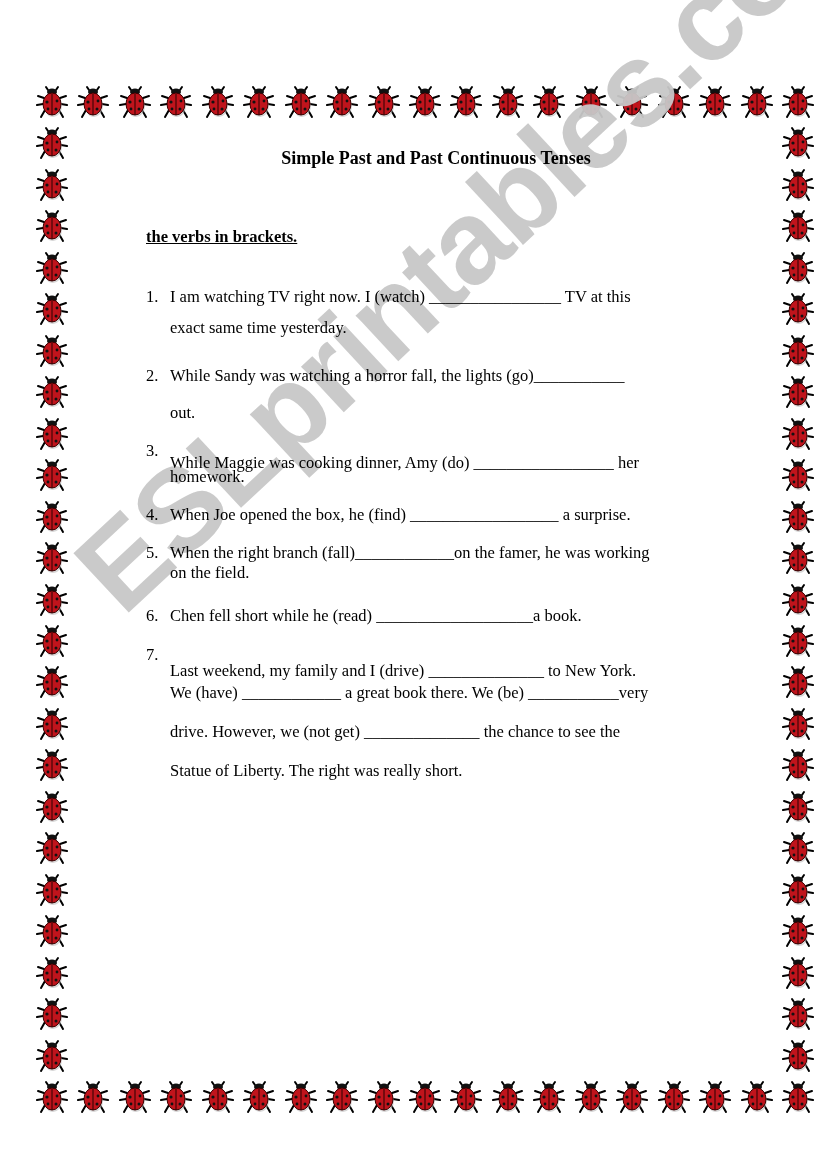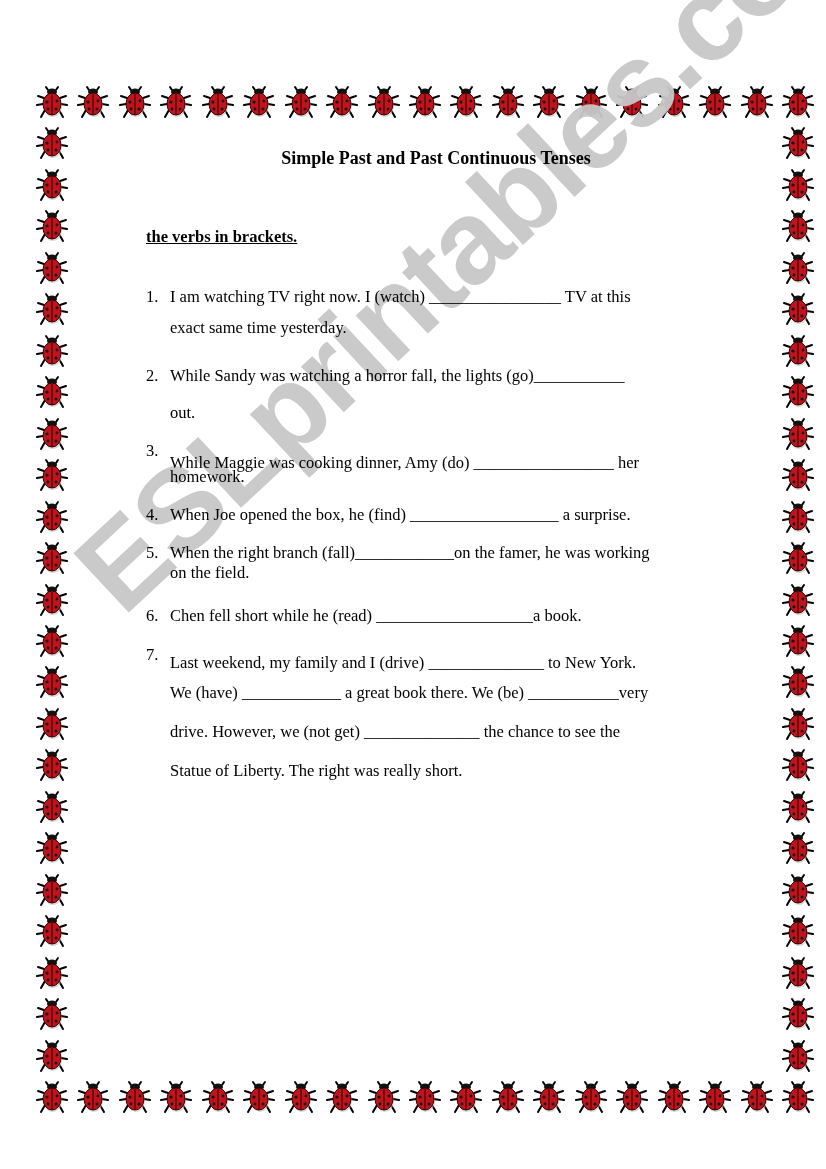--- a/index.html
+++ b/index.html
@@ -1752,19 +1752,19 @@
       <span class="line" style="top:20px;">on the field.</span>
     </div>
 
     <div class="q" style="top:606px;">
       <span class="num">6.</span>
       <span class="line" style="top:0;">Chen fell short while he (read) ___________________a book.</span>
     </div>
 
     <div class="q" style="top:645px;">
       <span class="num">7.</span>
-      <span class="line" style="top:8px;">Last weekend, my family and I (drive) ______________ to New York.</span>
+      <span class="line" style="top:16px;">Last weekend, my family and I (drive) ______________ to New York.</span>
       <span class="line" style="top:38px;">We (have) ____________ a great book there. We (be) ___________very</span>
       <span class="line" style="top:77px;">drive.  However, we (not get) ______________ the chance to see the</span>
       <span class="line" style="top:116px;">Statue of Liberty. The right was really short.</span>
     </div>
   </div>
 </div>
 
 </body></html>

